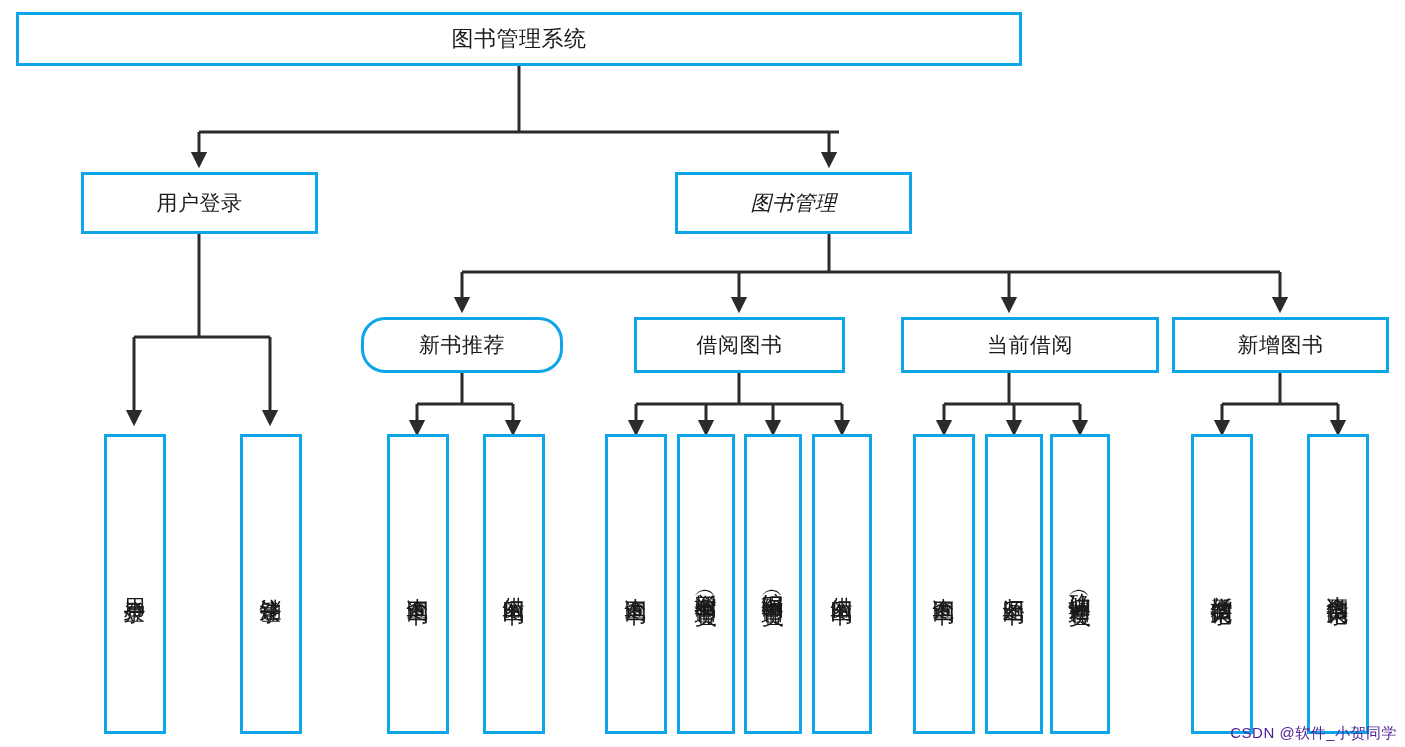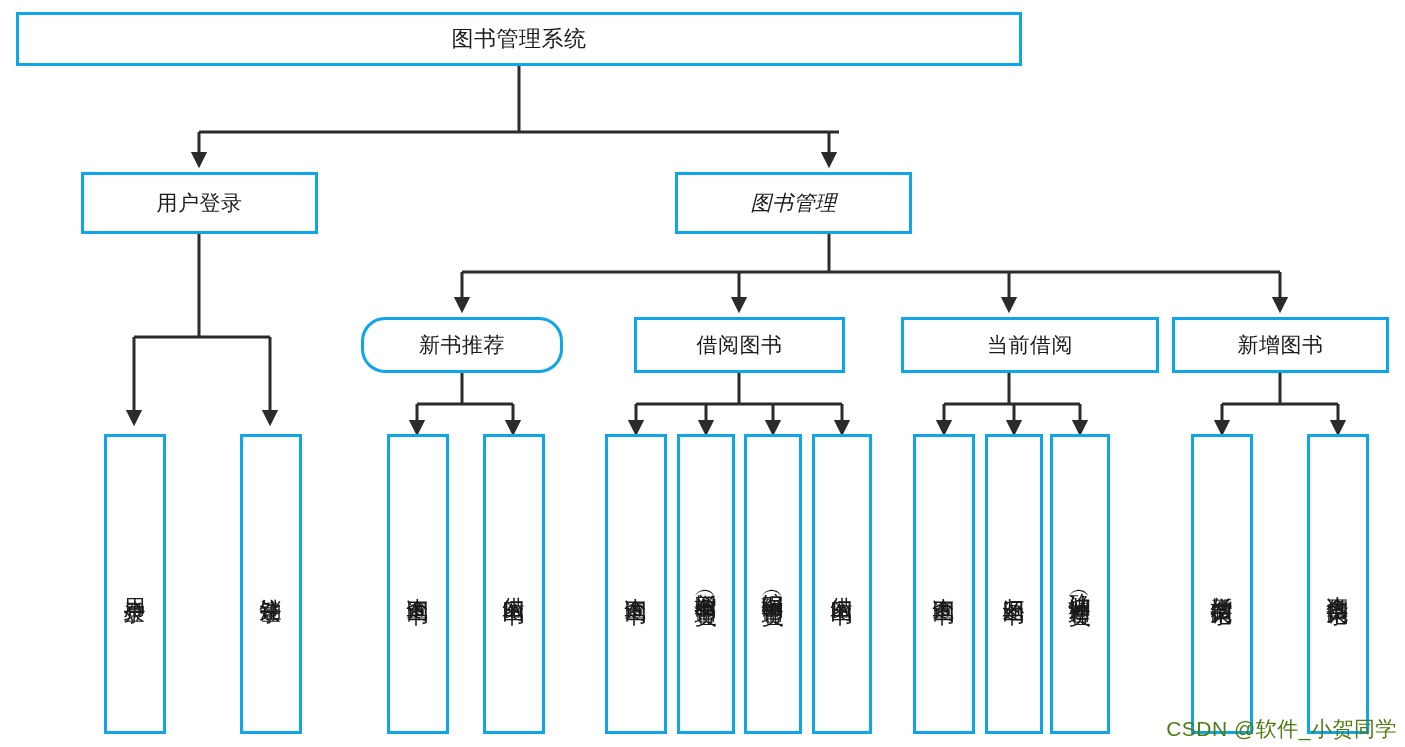--- a/index.html
+++ b/index.html
@@ -54,22 +54,22 @@
     font-size: 22px;
     line-height: 1.05;
     letter-spacing: 2px;
     white-space: nowrap;
   }
   #root-node .lbl { font-size: 22px; }
   #watermark {
     position: absolute;
     right: 8px;
     bottom: 4px;
-    font-size: 21px;
-    color: #4d7c0f;
+    font-size: 15px;
+    color: #4c1d95;
     letter-spacing: 0.5px;
     white-space: nowrap;
   }
 </style>
 </head>
 <body>
 
 <div id="canvas">
 
   <svg id="edges" viewBox="0 0 1405 747" xmlns="http://www.w3.org/2000/svg">

